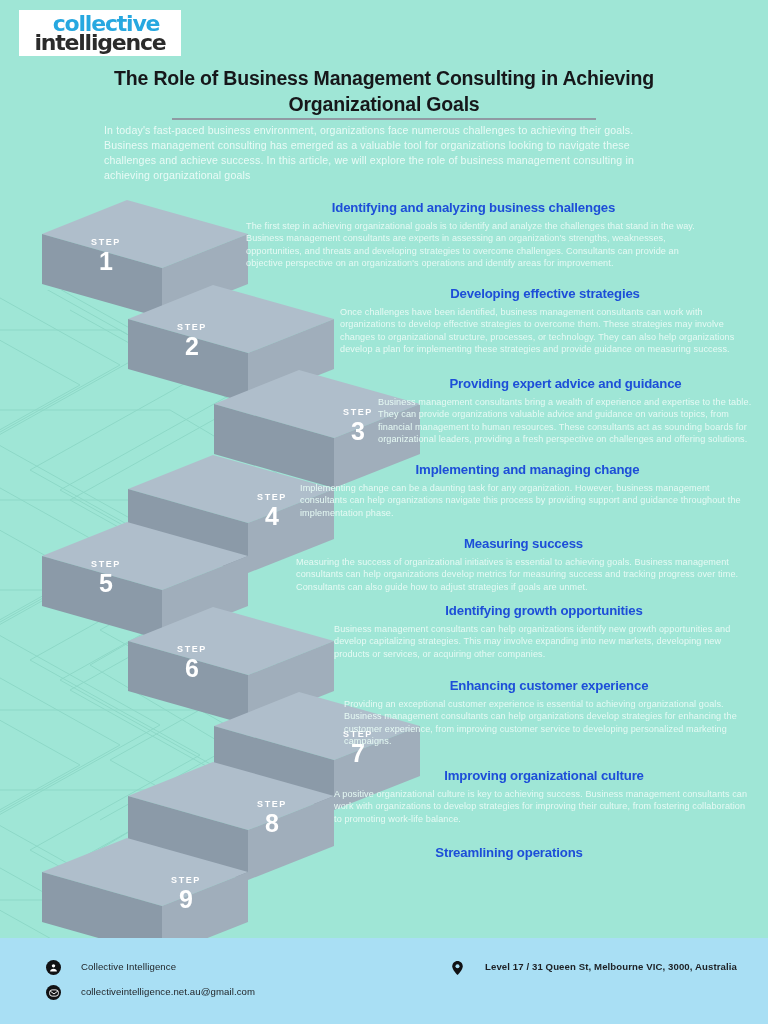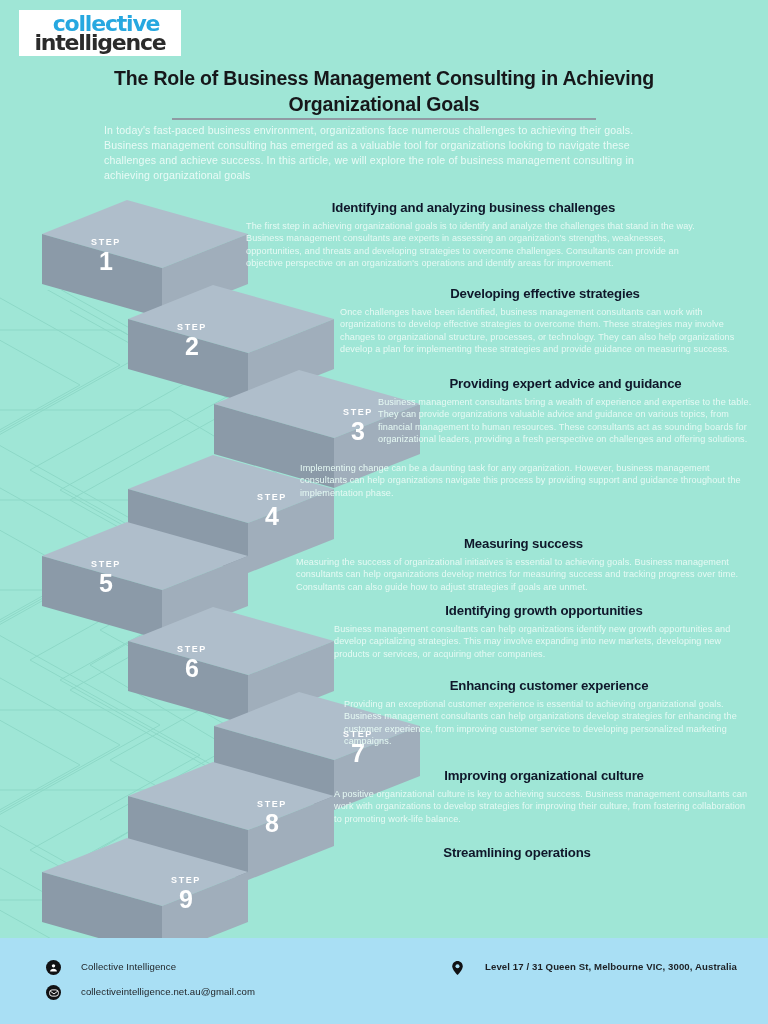--- a/index.html
+++ b/index.html
@@ -87,21 +87,21 @@
     display:block;
     font-size:25px; font-weight:bold;
     margin-top:2px;
     letter-spacing:0px;
   }
 
   
   .block { position:absolute; }
   .block h3 {
     font-size:13.2px; font-weight:bold;
-    color:#0f172a; letter-spacing:-.15px;
+    color:#1d4ed8; letter-spacing:-.15px;
     margin-bottom:4px;
     line-height:1.2;
   }
   .block p {
     font-size:9.1px; line-height:1.36;
     color:#e6faf4; letter-spacing:.1px;
   }
   .ta-center h3 { text-align:center; }
 
   
@@ -274,20 +274,21 @@
     <h3>Developing effective strategies</h3>
     <p>Once challenges have been identified, business management consultants can work with organizations to develop effective strategies to overcome them. These strategies may involve changes to organizational structure, processes, or technology. They can also help organizations develop a plan for implementing these strategies and provide guidance on measuring success.</p>
   </div>
 
   <div class="block ta-center" style="left:378px; top:376px; width:375px;">
     <h3>Providing expert advice and guidance</h3>
     <p>Business management consultants bring a wealth of experience and expertise to the table. They can provide organizations valuable advice and guidance on various topics, from financial management to human resources. These consultants act as sounding boards for organizational leaders, providing a fresh perspective on challenges and offering solutions.</p>
   </div>
 
   <div class="block ta-center" style="left:300px; top:462px; width:455px;">
+    <h3>Implementing and managing change</h3>
     <p>Implementing change can be a daunting task for any organization. However, business management consultants can help organizations navigate this process by providing support and guidance throughout the implementation phase.</p>
   </div>
 
   <div class="block ta-center" style="left:296px; top:536px; width:455px;">
     <h3>Measuring success</h3>
     <p>Measuring the success of organizational initiatives is essential to achieving goals. Business management consultants can help organizations develop metrics for measuring success and tracking progress over time. Consultants can also guide how to adjust strategies if goals are unmet.</p>
   </div>
 
   <div class="block ta-center" style="left:344px; top:678px; width:410px;">
     <h3>Enhancing customer experience</h3>
@@ -297,21 +298,21 @@
   <div class="block ta-center" style="left:334px; top:603px; width:420px;">
     <h3>Identifying growth opportunities</h3>
     <p>Business management consultants can help organizations identify new growth opportunities and develop capitalizing strategies. This may involve expanding into new markets, developing new products or services, or acquiring other companies.</p>
   </div>
 
   <div class="block ta-center" style="left:334px; top:768px; width:420px;">
     <h3>Improving organizational culture</h3>
     <p>A positive organizational culture is key to achieving success. Business management consultants can work with organizations to develop strategies for improving their culture, from fostering collaboration to promoting work-life balance.</p>
   </div>
 
-  <div class="block ta-center" style="left:264px; top:845px; width:490px;margin-left:8px;">
+  <div class="block ta-center" style="left:264px; top:845px; width:490px;">
     <h3>Streamlining operations</h3>
   </div>
 
   <div id="footer">
 
     <div class="f-col" style="left:46px; top:22px; width:380px;">
 
       <div class="f-row">
         <span class="f-ico">
           <svg width="9" height="9" viewBox="0 0 16 16" fill="#ffffff">

